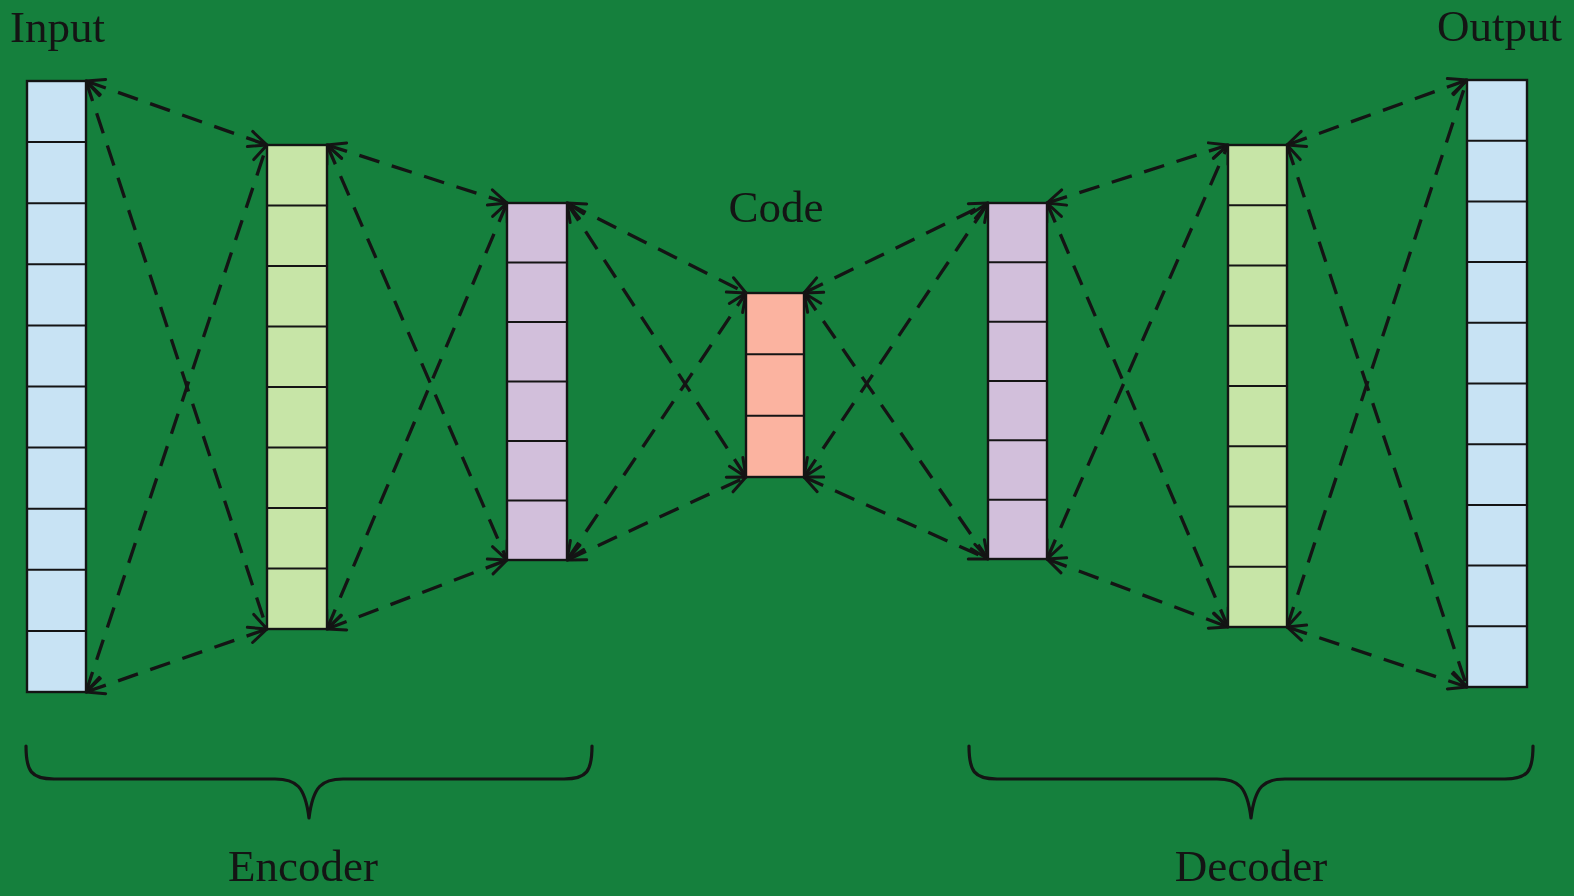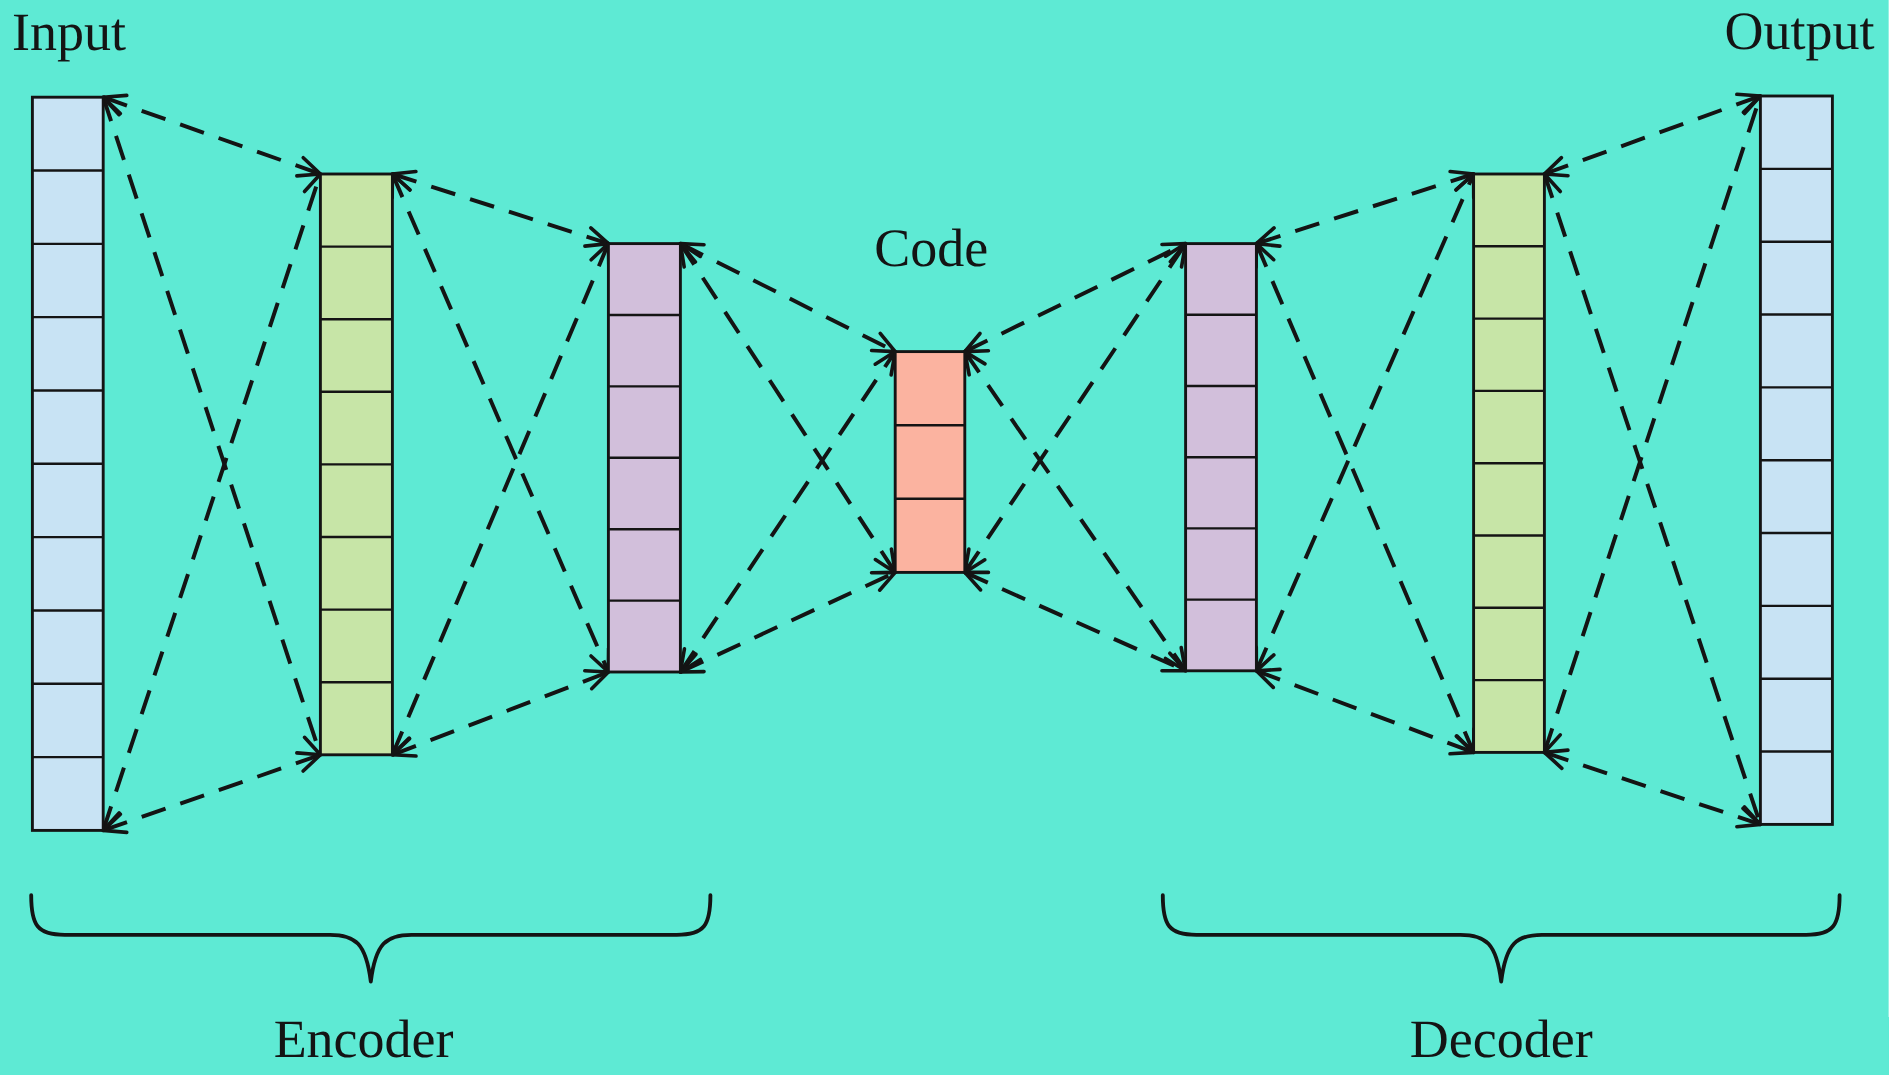--- a/index.html
+++ b/index.html
@@ -4,21 +4,21 @@
 <style>
   html, body {
     margin: 0;
     padding: 0;
     background: #ffffff;
   }
   .stage {
     position: relative;
     width: 1574px;
     height: 896px;
-    background: #5eead4;
+    background: #15803d;
     overflow: hidden;
   }
   svg text {
     font-family: "Liberation Serif", "DejaVu Serif", serif;
     fill: #141414;
   }
 </style>
 </head>
 <body>
 

